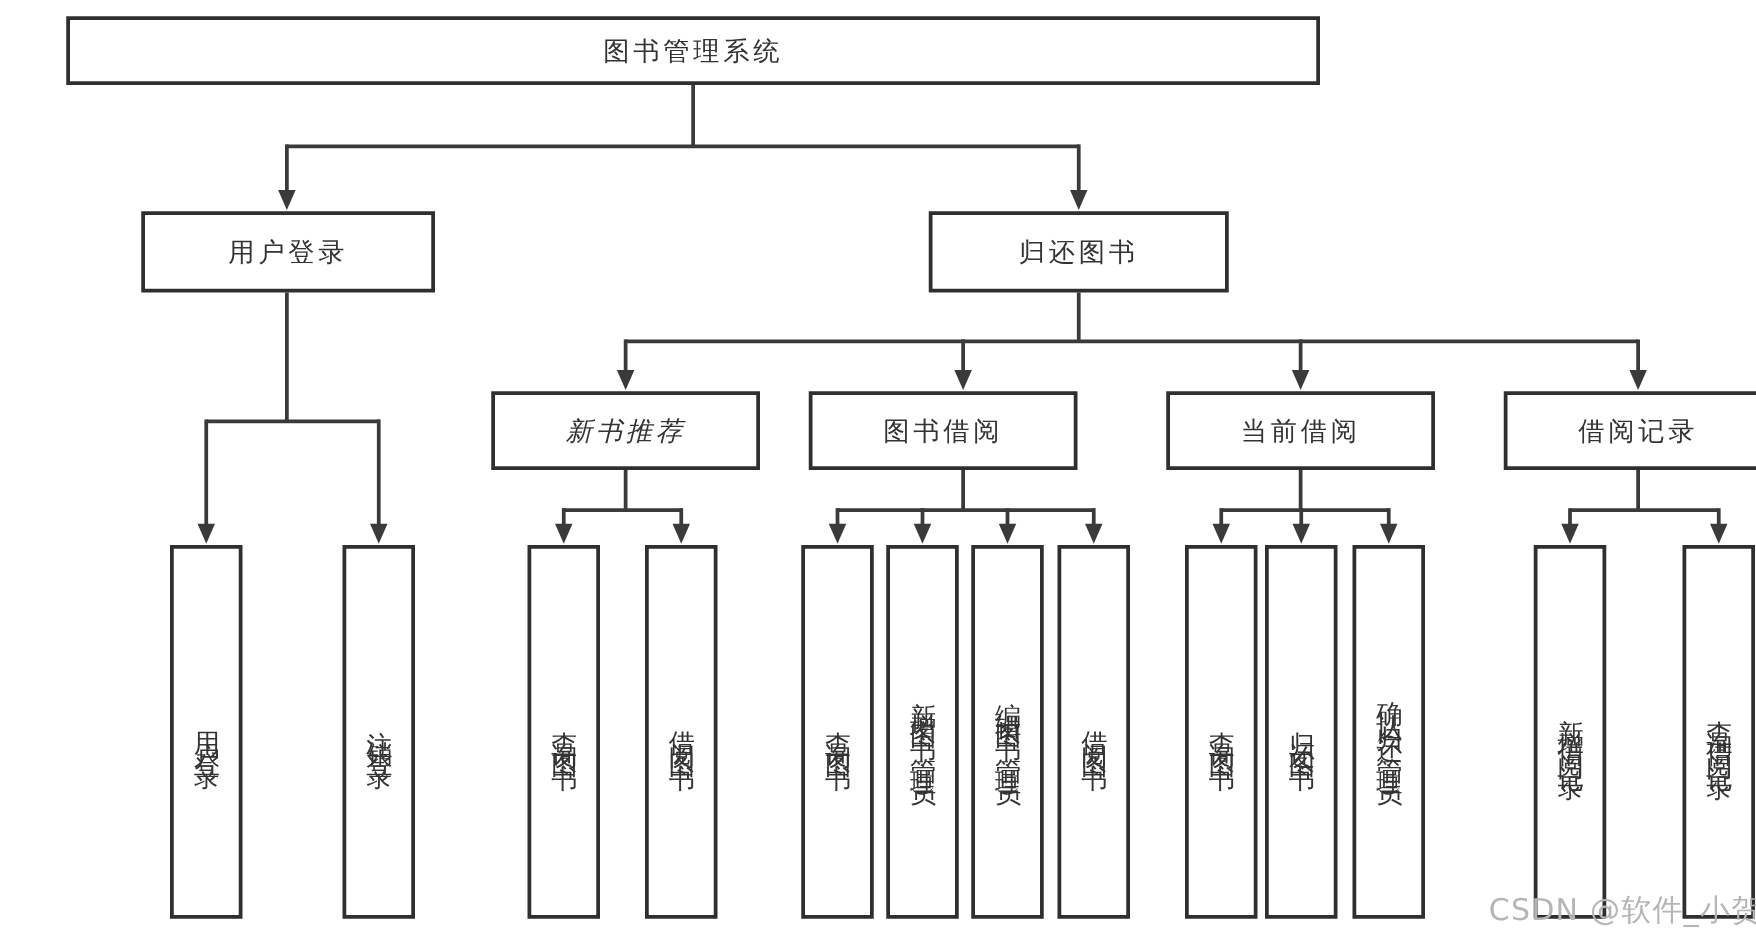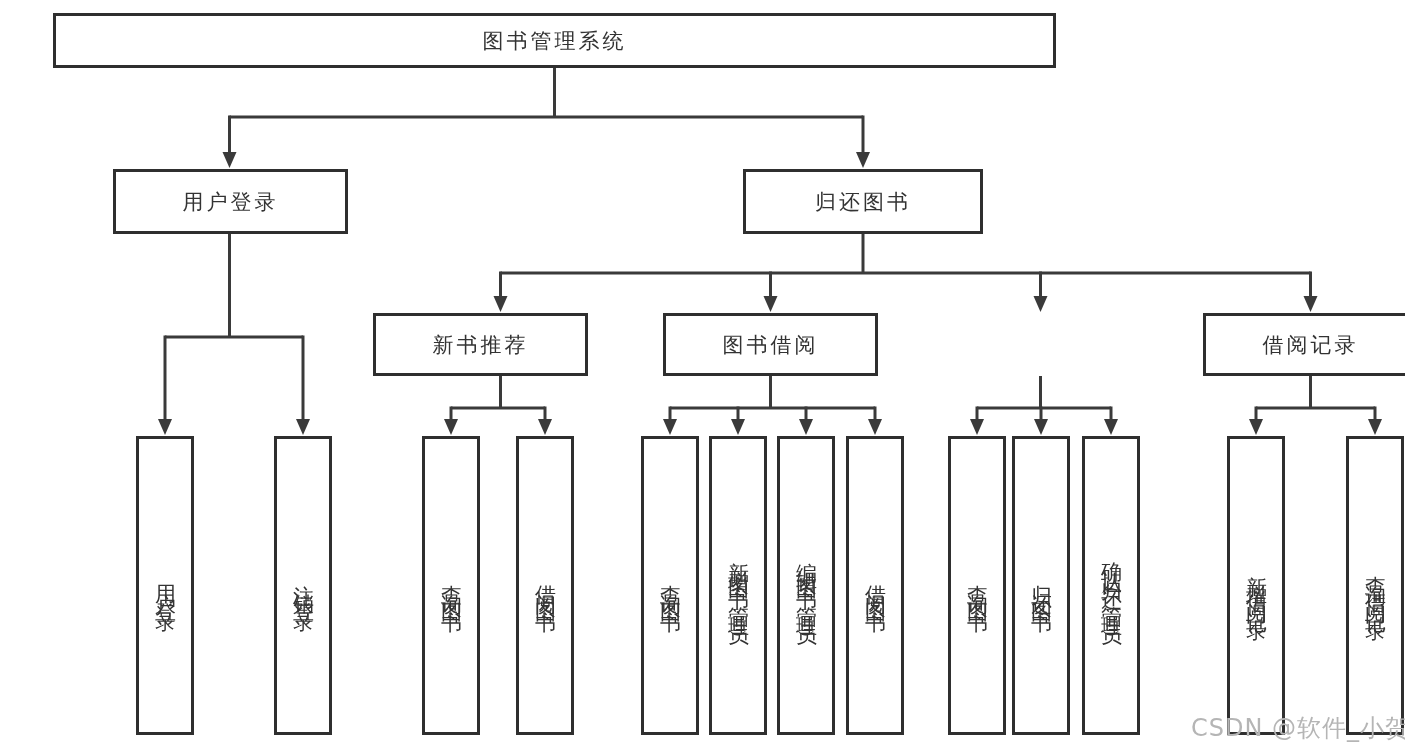--- a/index.html
+++ b/index.html
@@ -46,22 +46,22 @@
     font-size:21px;
     line-height:1;
     letter-spacing:9px;
     color:var(--text-color);
   }
   
   .n-root{left:22px;top:13px;width:1003px;height:55px;}
   .n-login{left:82px;top:169px;width:235px;height:65px;}
   .n-mgmt{left:712px;top:169px;width:240px;height:65px;}
   .n-l3{top:313px;width:215px;height:63px;}
-  .n-recommend{left:342px;}
-  .n-borrowing{left:632px;}
+  .n-recommend{left:362px;font-style:italic;}
+  .n-borrowing{left:616px;}
   .n-current{left:902px;}
   .n-records{left:1172px;}
   
   .lf-1a{left:105px;} .lf-1b{left:243px;}
   .lf-2a{left:391px;} .lf-2b{left:485px;}
   .lf-3a{left:610px;} .lf-3b{left:678px;} .lf-3c{left:746px;} .lf-3d{left:815px;}
   .lf-4a{left:917px;} .lf-4b{left:981px;} .lf-4c{left:1051px;}
   .lf-5a{left:1196px;} .lf-5b{left:1315px;}
   .watermark{
     position:absolute;
@@ -165,20 +165,23 @@
   <div class="node h n-mgmt">
     <span>归还图书</span>
   </div>
 
   <div class="node h n-l3 n-recommend">
     <span>新书推荐</span>
   </div>
   <div class="node h n-l3 n-borrowing">
     <span>图书借阅</span>
   </div>
+  <div class="node h n-l3 n-current">
+    <span>当前借阅</span>
+  </div>
   <div class="node h n-l3 n-records">
     <span>借阅记录</span>
   </div>
 
   <div class="node v lf-1a">
     <span>用户登录</span>
   </div>
   <div class="node v lf-1b">
     <span>注销登录</span>
   </div>

